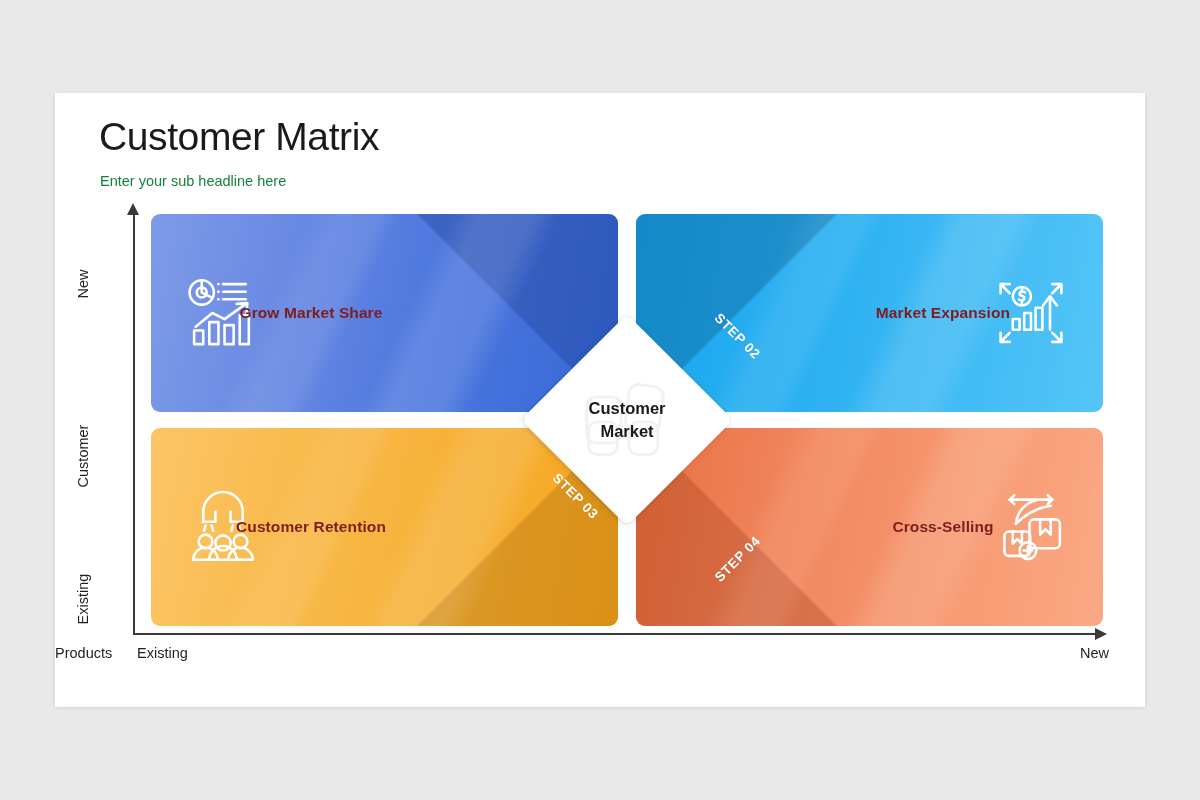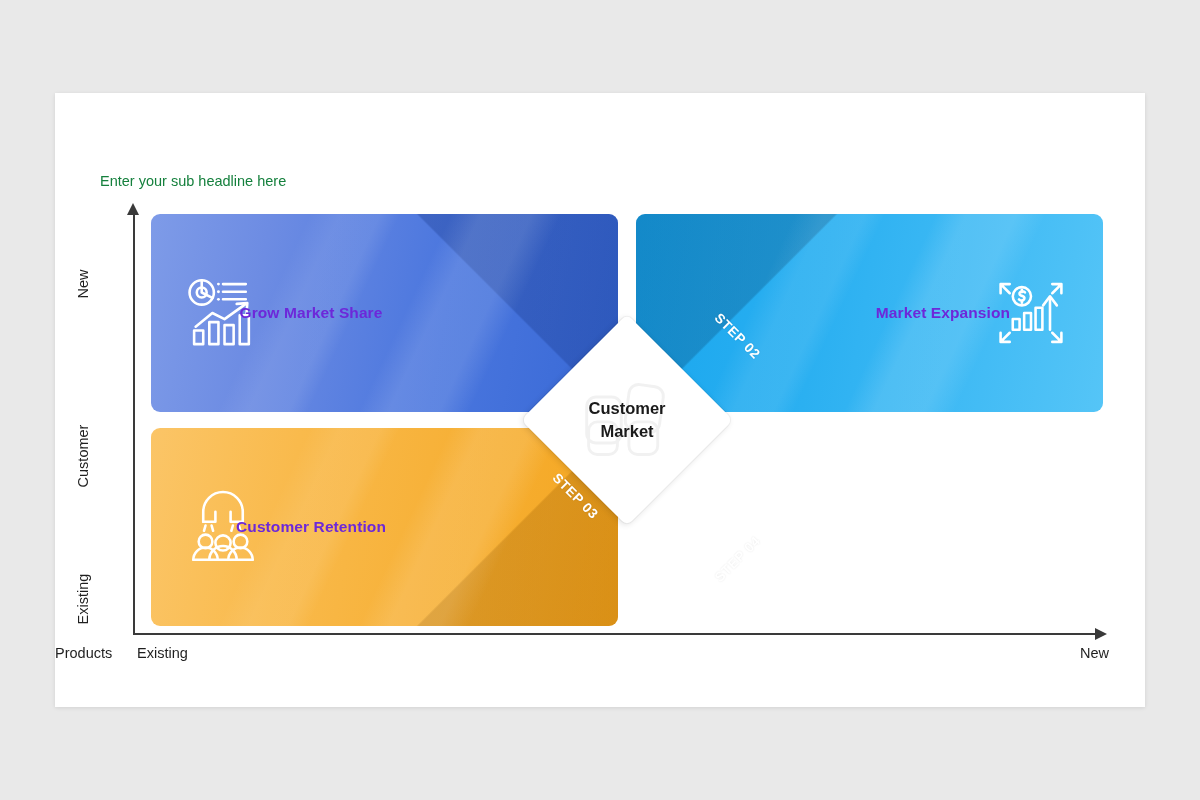--- a/index.html
+++ b/index.html
@@ -111,21 +111,21 @@
 
   
   .wedge { position:absolute; inset:0; pointer-events:none; }
   #q1 .wedge { background:linear-gradient(225deg, rgba(20,50,130,0.30) 0%, rgba(20,50,130,0.30) 30%, rgba(20,50,130,0) 30.4%); }
   #q2 .wedge { background:linear-gradient(135deg, rgba(8,70,115,0.30) 0%, rgba(8,70,115,0.30) 30%, rgba(8,70,115,0) 30.4%); }
   #q3 .wedge { background:linear-gradient(315deg, rgba(150,90,0,0.28) 0%, rgba(150,90,0,0.28) 30%, rgba(150,90,0,0) 30.4%); }
   #q4 .wedge { background:linear-gradient(45deg,  rgba(150,50,15,0.28) 0%, rgba(150,50,15,0.28) 30%, rgba(150,50,15,0) 30.4%); }
 
   .quad-label {
     position:absolute; top:50%; transform:translateY(-50%);
-    font-size:15.5px; font-weight:bold; color:#6d28d9;
+    font-size:15.5px; font-weight:bold; color:#7f1d1d;
     white-space:nowrap; letter-spacing:0.1px;
   }
   #q1 .quad-label, #q3 .quad-label { left:0; width:320px; text-align:center; }
   #q2 .quad-label, #q4 .quad-label { right:0; width:320px; text-align:center; }
 
   .quad-icon {
     position:absolute; top:50%; transform:translateY(-50%);
     width:76px; height:76px;
   }
   #q1 .quad-icon, #q3 .quad-icon { left:34px; }
@@ -175,20 +175,21 @@
     align-items:center; justify-content:center;
     font-size:16.5px; font-weight:bold; color:#1a1a1a;
     line-height:1.38; z-index:3;
   }
 </style>
 </head>
 <body>
 
 <div id="slide">
 
+  <div id="title">Customer Matrix</div>
   <div id="subtitle">Enter your sub headline here</div>
 
   <div id="y-axis" class="axis-line"></div>
   <div id="y-arrow" class="arrow-head"></div>
   <div id="x-axis" class="axis-line"></div>
   <div id="x-arrow" class="arrow-head"></div>
 
   <div id="y-top" class="y-label">New</div>
   <div id="y-mid" class="y-label">Customer</div>
   <div id="y-bottom" class="y-label">Existing</div>
@@ -260,20 +261,41 @@
           <circle cx="73" cy="69" r="9"></circle>
           <path d="M11 93a16 16 0 0 1 32 0"></path>
           <path d="M32 93a18 18 0 0 1 36 0"></path>
           <path d="M57 93a16 16 0 0 1 32 0"></path>
           <path d="M11 93h78"></path>
         </svg>
       </div>
       <div class="quad-label">Customer Retention</div>
     </div>
 
+    <div class="quad" id="q4">
+      <div class="fill"></div>
+      <div class="wedge"></div>
+      <div class="sheen"></div>
+      <div class="quad-icon">
+        <svg viewBox="0 0 100 100" fill="none" stroke="#ffffff" stroke-width="3.4" stroke-linecap="round" stroke-linejoin="round">
+          <path d="M22 14 L78 14"></path>
+          <path d="M28 20 L22 14 L28 8"></path>
+          <path d="M72 8 L78 14 L72 20"></path>
+          <path d="M30 46c2-18 14-28 26-31"></path>
+          <path d="M30 46c14-14 32-22 46-24"></path>
+          <rect x="48" y="40" width="40" height="38" rx="6"></rect>
+          <path d="M62 40 L62 60 L69 53 L76 60 L76 40"></path>
+          <rect x="15" y="56" width="34" height="32" rx="6"></rect>
+          <path d="M26 56 L26 72 L32 66 L38 72 L38 56"></path>
+          <circle cx="46" cy="81" r="11" fill="none"></circle>
+          <path d="M46 75.5 L46 86.5 M40.5 81 L51.5 81"></path>
+        </svg>
+      </div>
+      <div class="quad-label">Cross-Selling</div>
+    </div>
 
     <div class="step" id="s1">STEP 01</div>
     <div class="step" id="s2">STEP 02</div>
     <div class="step" id="s3">STEP 03</div>
     <div class="step" id="s4">STEP 04</div>
 
     <div id="diamond-wrap">
       <div id="diamond">
         <div id="diamond-watermark">
           <svg viewBox="0 0 100 100" fill="none" stroke="#7a7a7a" stroke-width="3" stroke-linejoin="round">

